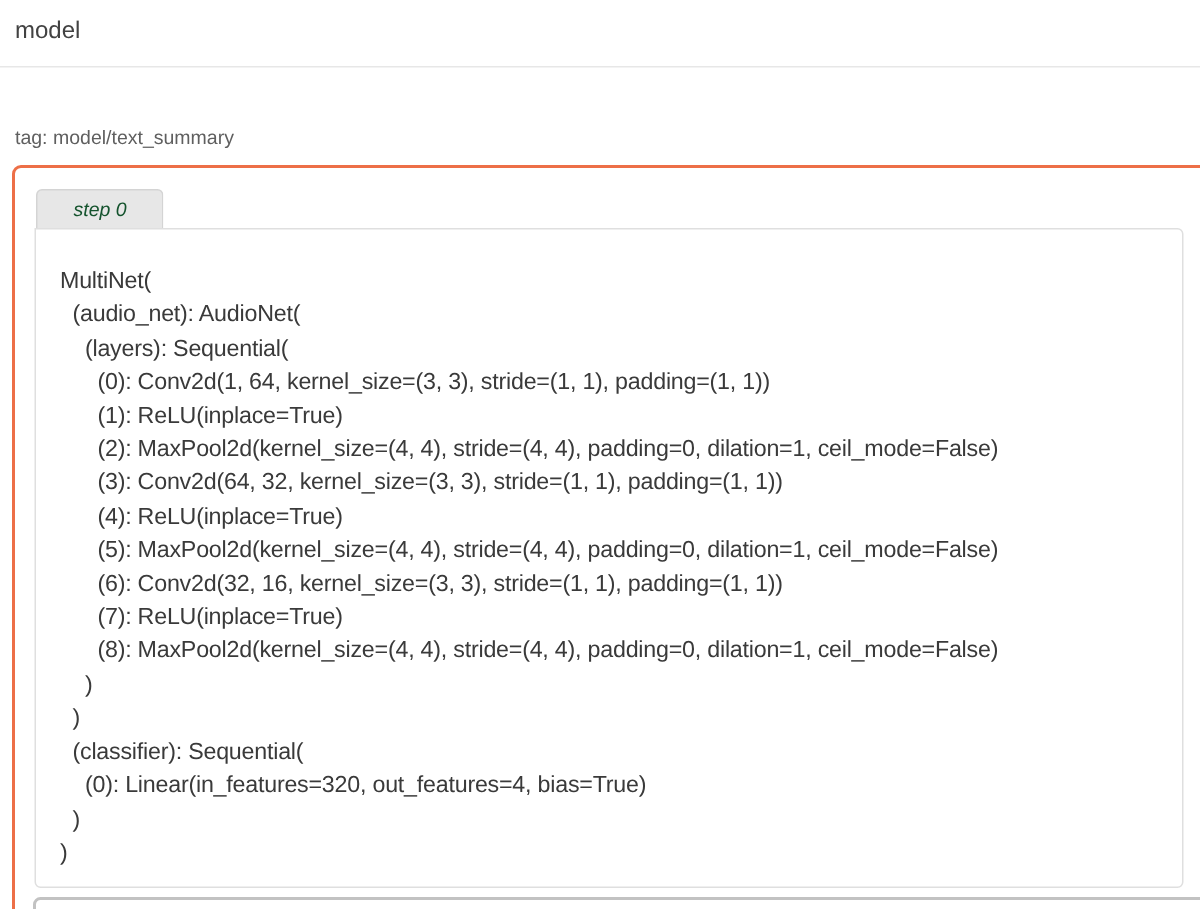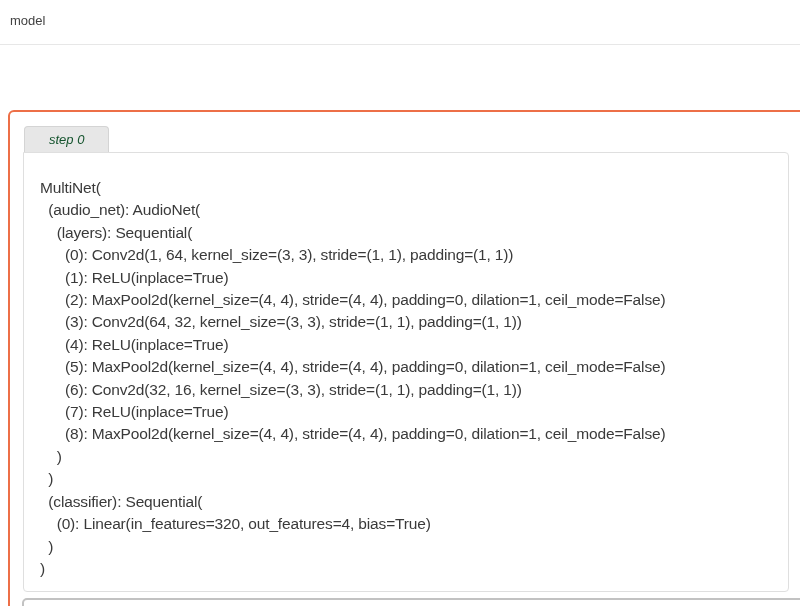--- a/index.html
+++ b/index.html
@@ -14,21 +14,21 @@
     height: 606px;
     overflow: hidden;
     background: #ffffff;
   }
 
   
   .run-group-title {
     position: absolute;
     left: 10px;
     top: 9px;
-    font-size: 13px;
+    font-size: 16px;
     line-height: 24px;
     color: #424242;
   }
   .header-divider {
     position: absolute;
     left: 0;
     top: 44px;
     width: 800px;
     height: 1px;
     background: #e7e7e7;
@@ -122,20 +122,21 @@
 </head>
 <body>
 
 <div class="viewport">
 
   <div class="run-group-title">model</div>
 
   <div class="header-divider"></div>
 
 
+  <div class="tag-subtitle">tag: model/text_summary</div>
 
   <div class="summary-card">
 
     <div class="step-badge">step 0</div>
 
     <div class="markdown-container">
       <pre class="model-summary-text">MultiNet(
   (audio_net): AudioNet(
     (layers): Sequential(
       (0): Conv2d(1, 64, kernel_size=(3, 3), stride=(1, 1), padding=(1, 1))

